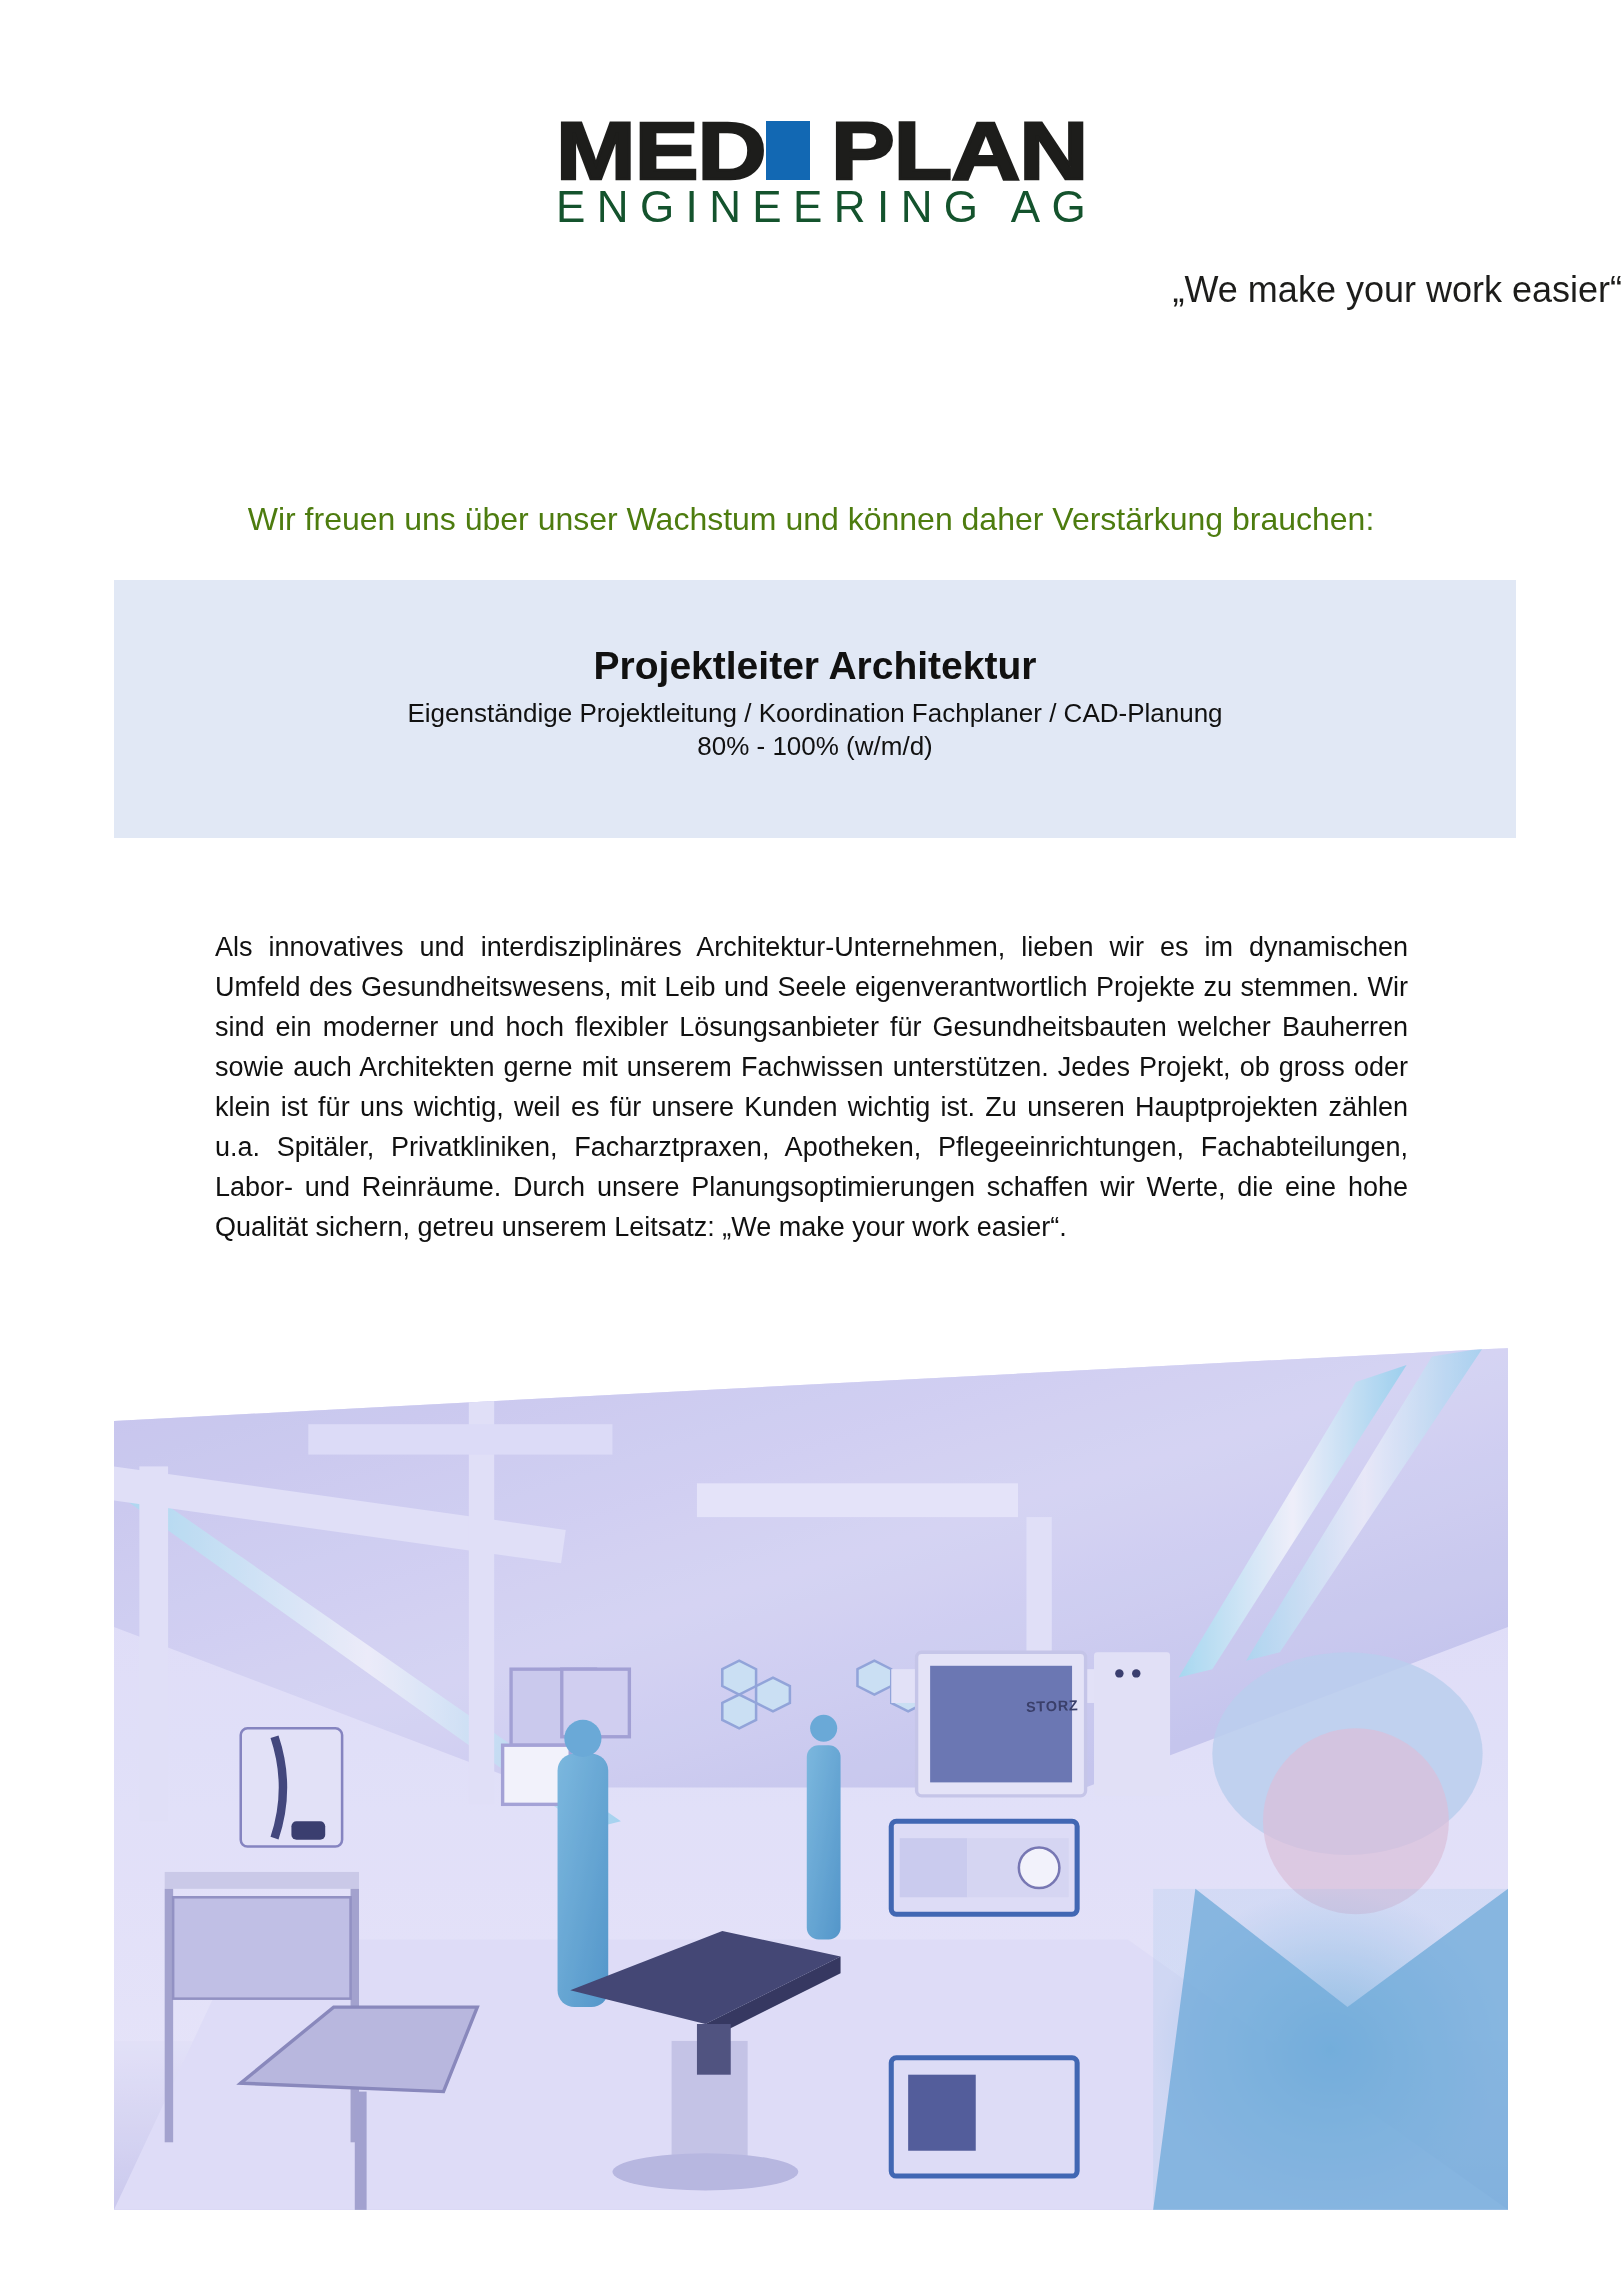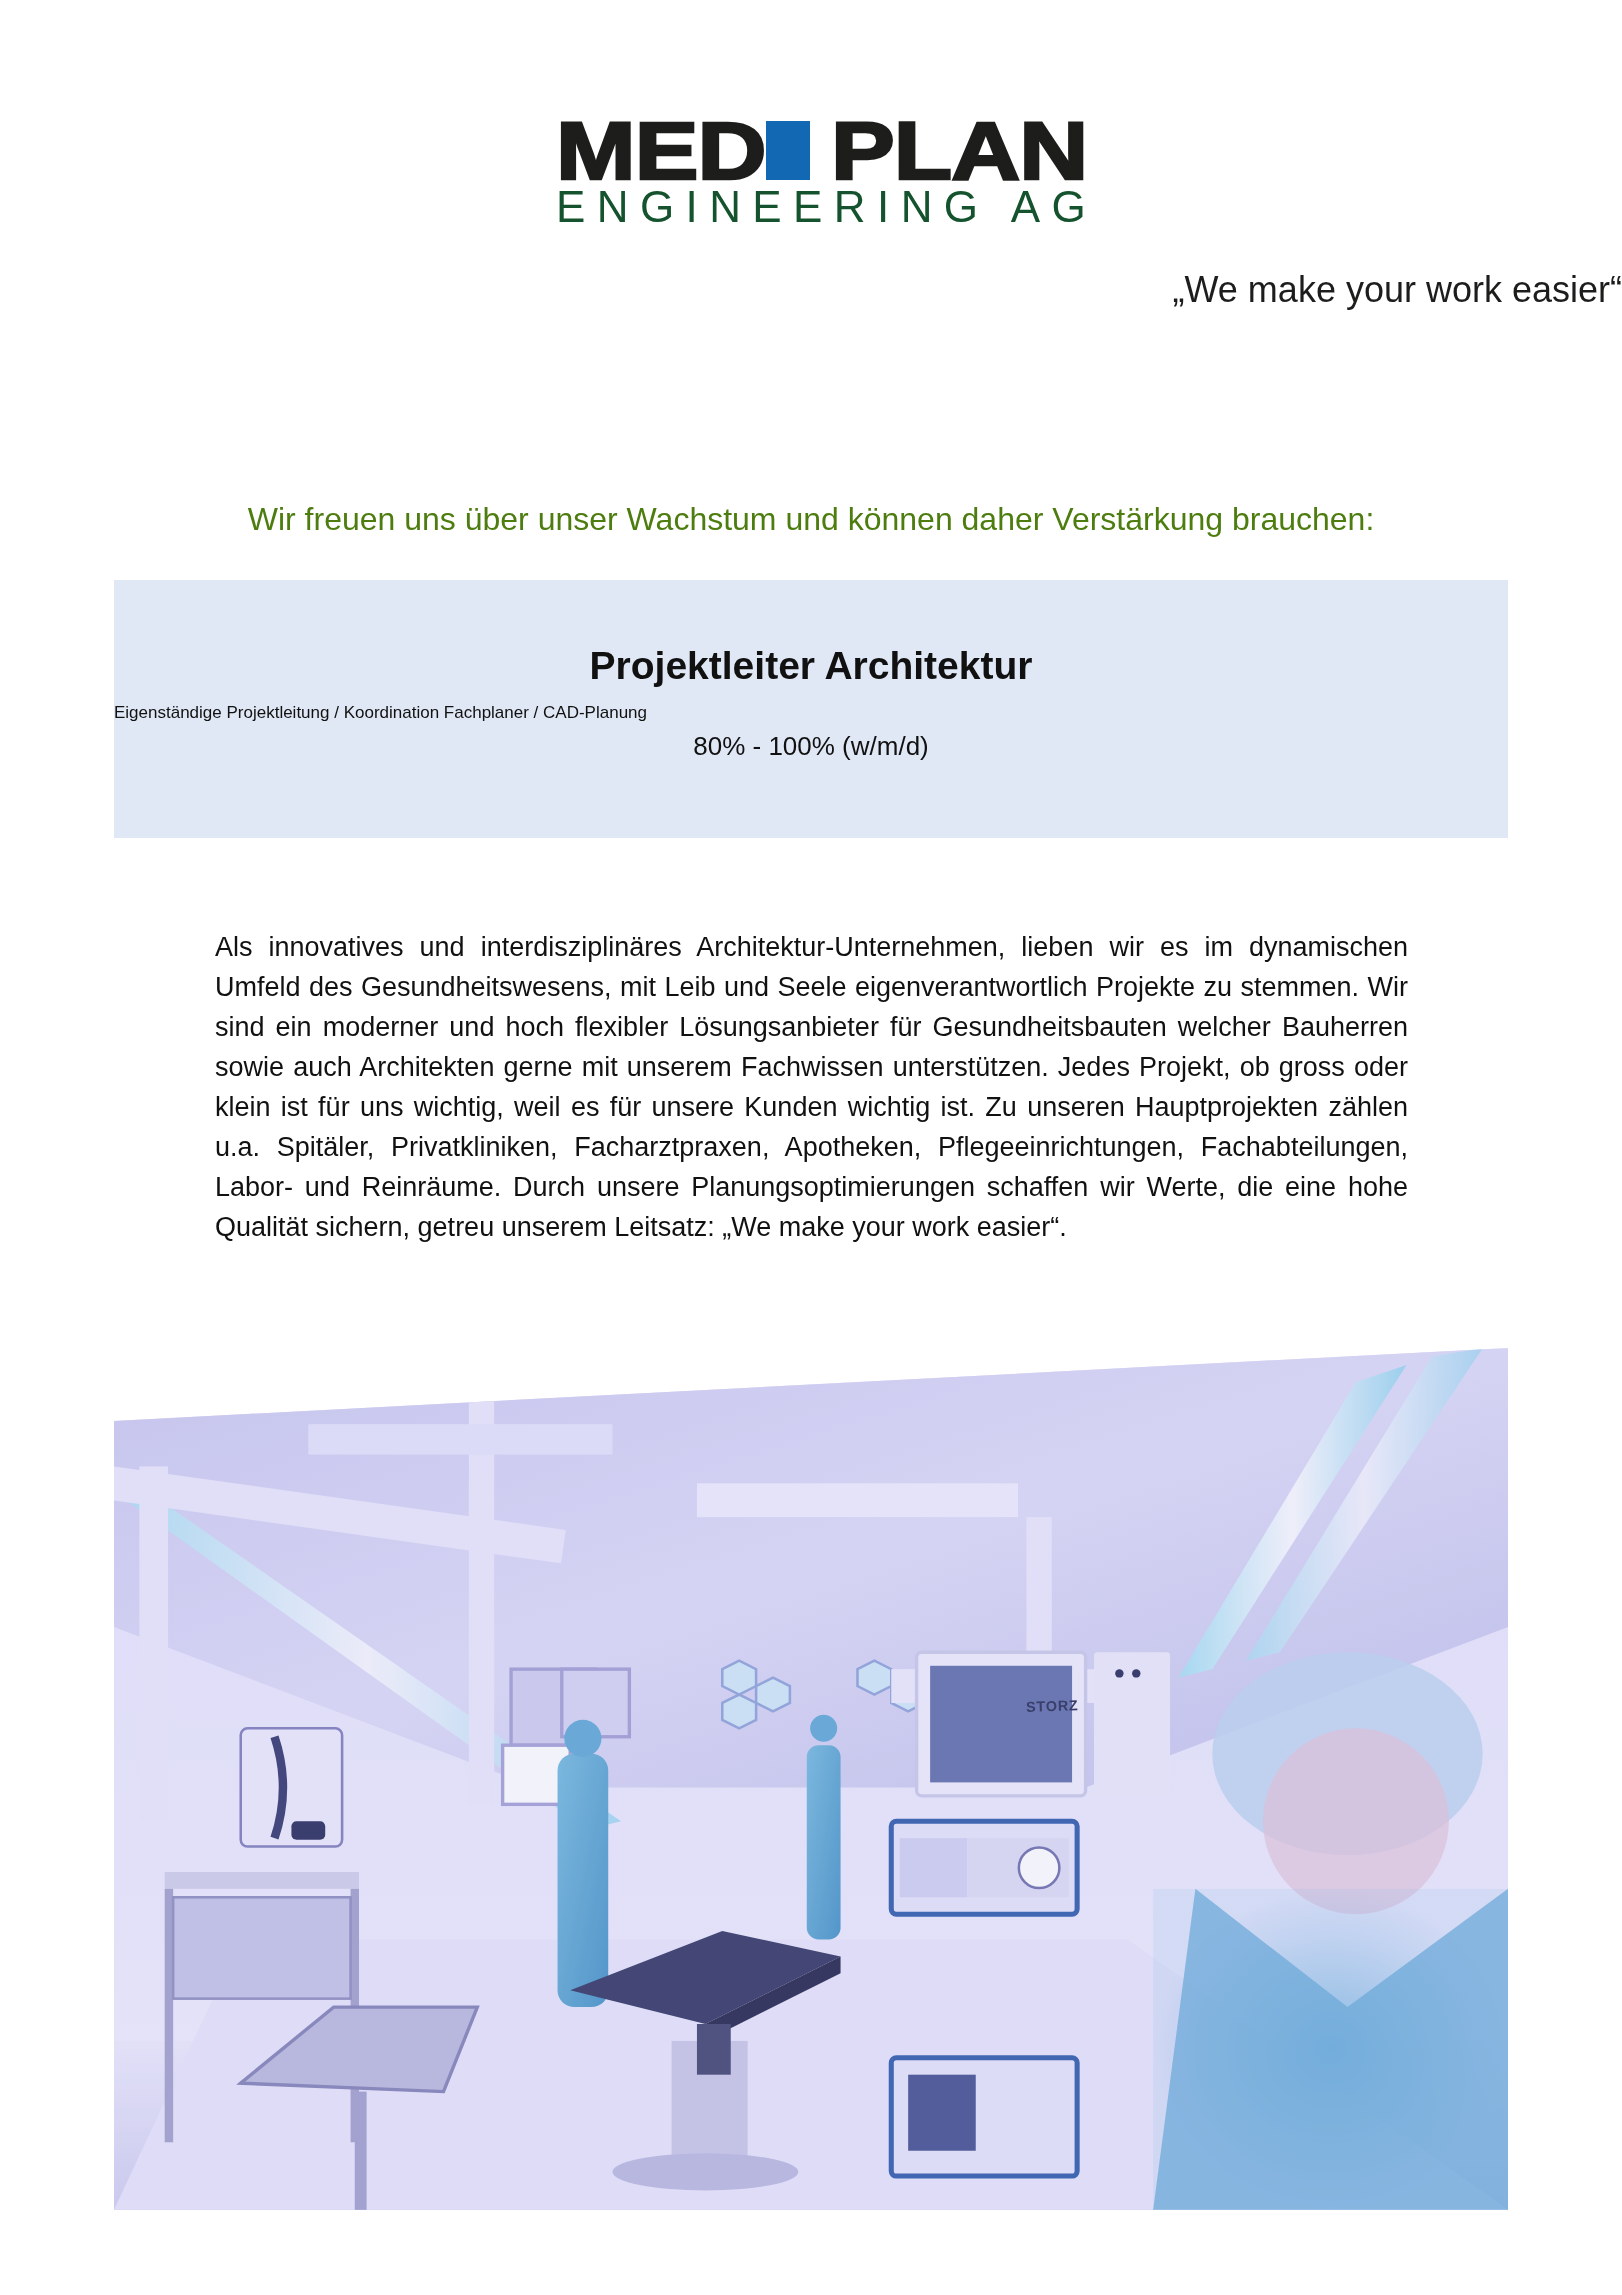--- a/index.html
+++ b/index.html
@@ -10,23 +10,23 @@
   .logo-word { position: absolute; top: -6.8px; font-family: "Liberation Sans", sans-serif; font-weight: 900; font-size: 81px; line-height: 81px; color: #1d1d1b; letter-spacing: -0.8px; transform: scaleX(1.18); transform-origin: left top; -webkit-text-stroke: 2.5px #1d1d1b; }
   .logo-med { left: 0; }
   .logo-plan { left: 275px; }
   .logo-square { position: absolute; left: 210px; top: 3.4px; width: 44px; height: 59px; background: #1268b3; }
   .logo-sub { position: absolute; left: 0; top: 79px; width: 524px; font-size: 44px; line-height: 44px; letter-spacing: 11.4px; color: #14532d; white-space: nowrap; }
 
   .slogan { position: absolute; left: 0; width: 1622px; top: 269px; text-align: right; font-size: 36px; line-height: 42px; color: #1d1d1b; }
 
   .intro { position: absolute; left: 0; width: 1622px; top: 504px; text-align: center; font-size: 32px; line-height: 30px; color: #4d7c0f; }
 
-  .job-box { position: absolute; left: 114px; top: 580px; width: 1394px; height: 258px; background: #e1e8f5; }
+  .job-box { position: absolute; left: 114px; top: 580px; width: 1394px; height: 258px; background: #e1e8f5; padding-left: 8px; }
   .job-title { position: absolute; left: 0; width: 100%; top: 64px; text-align: center; font-weight: 700; font-size: 39px; line-height: 44px; color: #111; }
-  .job-subtitle { position: absolute; left: 0; width: 100%; top: 118px; font-size: 17px; line-height: 30px; color: #111; }
+  .job-subtitle { position: absolute; left: 0; width: 100%; top: 118px; text-align: center; font-size: 26px; line-height: 30px; color: #111; }
   .job-workload { position: absolute; left: 0; width: 100%; top: 151px; text-align: center; font-size: 26px; line-height: 30px; color: #111; }
 
   .body-text { position: absolute; left: 215px; top: 927px; width: 1193px; font-size: 27px; line-height: 40px; color: #111; text-align: justify; }
   .body-text p { margin: 0; }
 
   .photo-wrap { position: absolute; left: 114px; top: 1348px; width: 1394px; height: 862px; clip-path: polygon(0 73px, 100% 0, 100% 100%, 0 100%); overflow: hidden; }
   .photo { position: absolute; inset: 0; }
   .storz-label { position: absolute; left: 912px; top: 350px; font-size: 14.4px; font-weight: 700; color: #3a3f6a; letter-spacing: 0.8px; transform: rotate(-2deg); }
 </style>
 </head>

